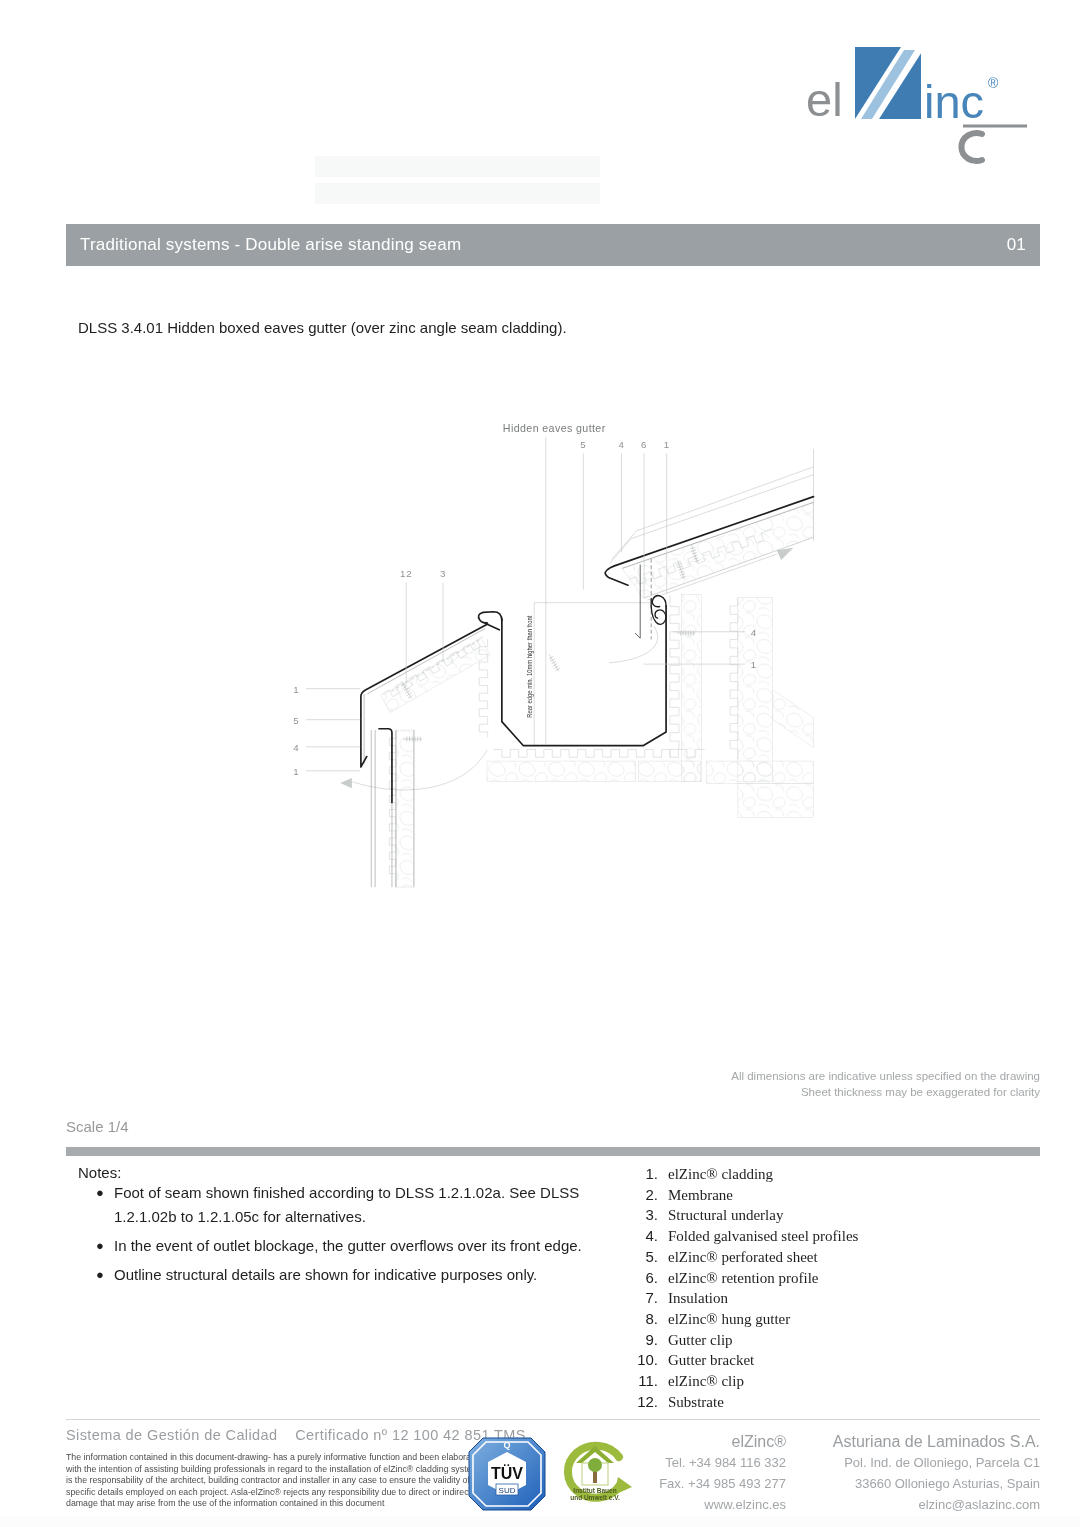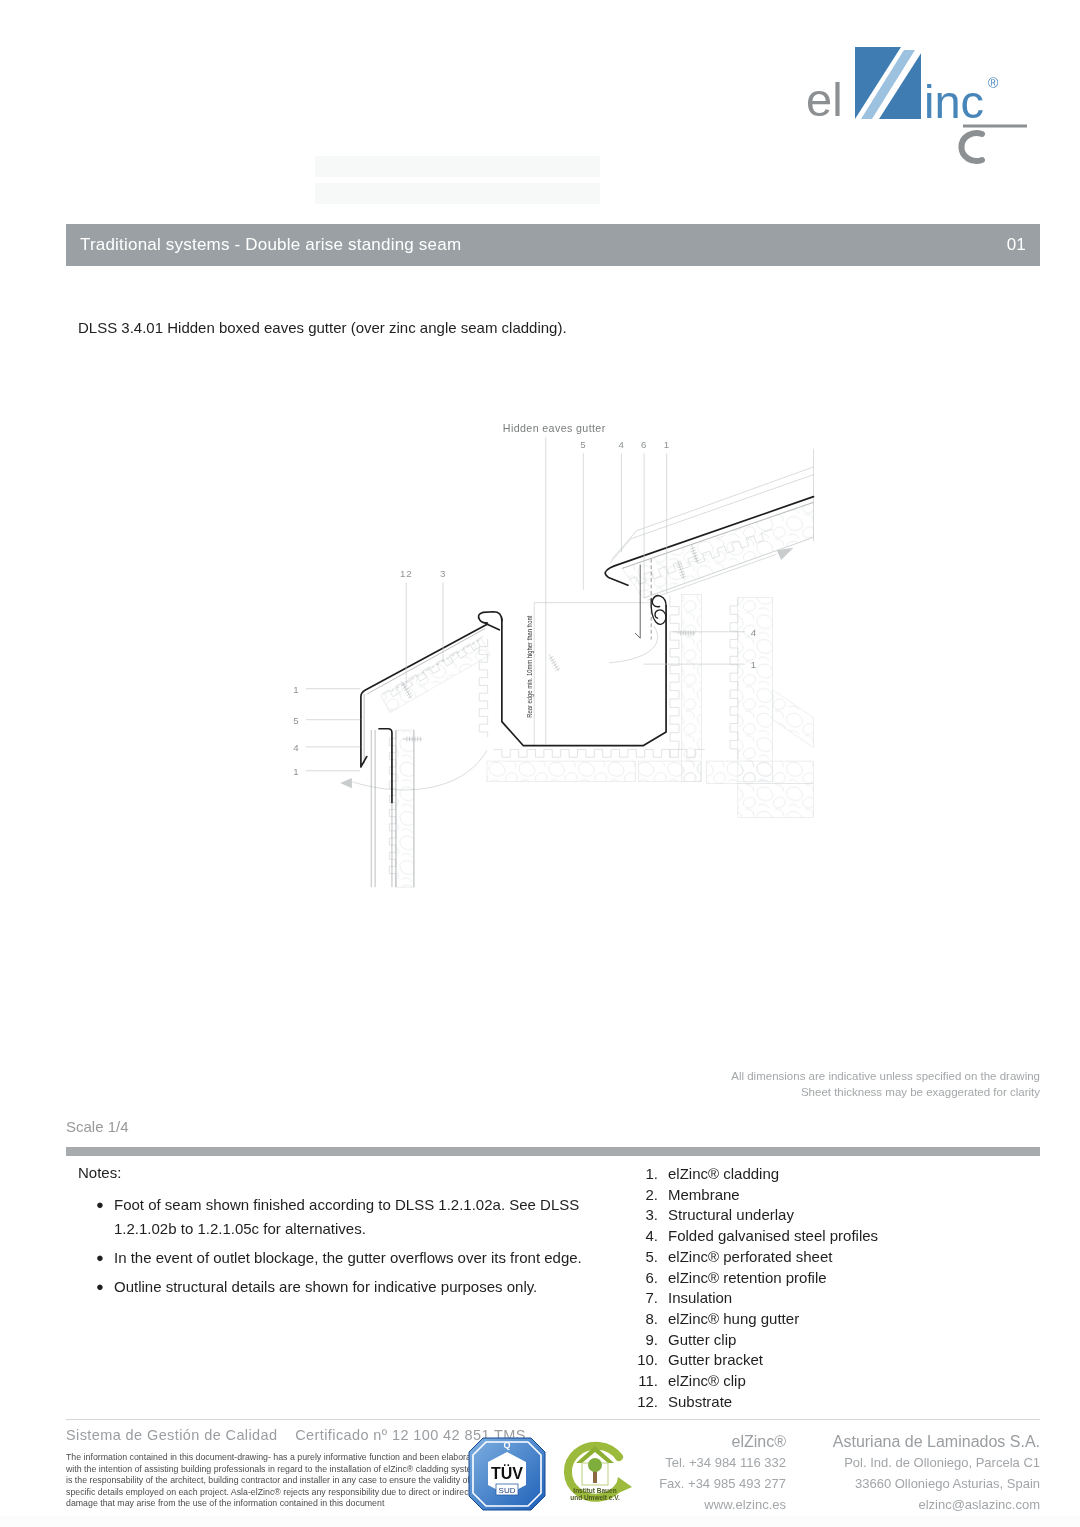--- a/index.html
+++ b/index.html
@@ -17,31 +17,31 @@
   
   .sub{left:78px;top:319px;font-size:15px;color:#1f1f1f;}
 
   
   .scale{left:66px;top:1118px;font-size:15px;color:#97999b;text-align:center;}
   .disc{right:40px;top:1068px;text-align:right;font-size:11.5px;line-height:16px;color:#a4a7a9;}
   .midbar{left:66px;top:1147px;width:974px;height:9px;background:#a7abad;}
 
   
   .notes{left:78px;top:1164px;width:560px;color:#1f1f1f;font-size:15px;}
-  .notes .nh{margin-bottom:12px;}
+  .notes .nh{margin-bottom:0;}
   .notes ul{margin:0;padding:0;list-style:none;}
   .notes li{display:flex;margin-bottom:5px;}
   .notes li .blt{width:18px;margin-left:18px;flex:none;font-size:13px;line-height:24px;}
   .notes li .ntx{width:470px;line-height:24px;}
 
   
   .legend{left:628px;top:1164px;font-size:15px;color:#1f1f1f;}
   .legend .row{display:flex;line-height:20.7px;}
   .legend .num{width:30px;text-align:right;flex:none;}
-  .legend .lab{margin-left:10px;}
+  .legend .lab{margin-left:10px;font-family:Liberation Serif, serif;}
 
   
   .f-line{left:66px;top:1419px;width:974px;height:0;border-top:1.5px solid #d4d7d8;}
   .f-q{left:66px;top:1427px;font-size:14.5px;font-weight:normal;color:#9b9ea1;letter-spacing:.4px;}
   .f-fine{left:66px;top:1452px;width:425px;font-size:8.8px;line-height:11.6px;color:#4c4c4c;}
   .f-col{text-align:right;top:1432px;}
   .f-col .brand{font-size:16px;color:#9a9ea1;line-height:20px;}
   .f-col .cl{font-size:13px;color:#a2a6a9;line-height:21px;}
   .fc1{right:294px;}
   .fc2{right:40px;}

